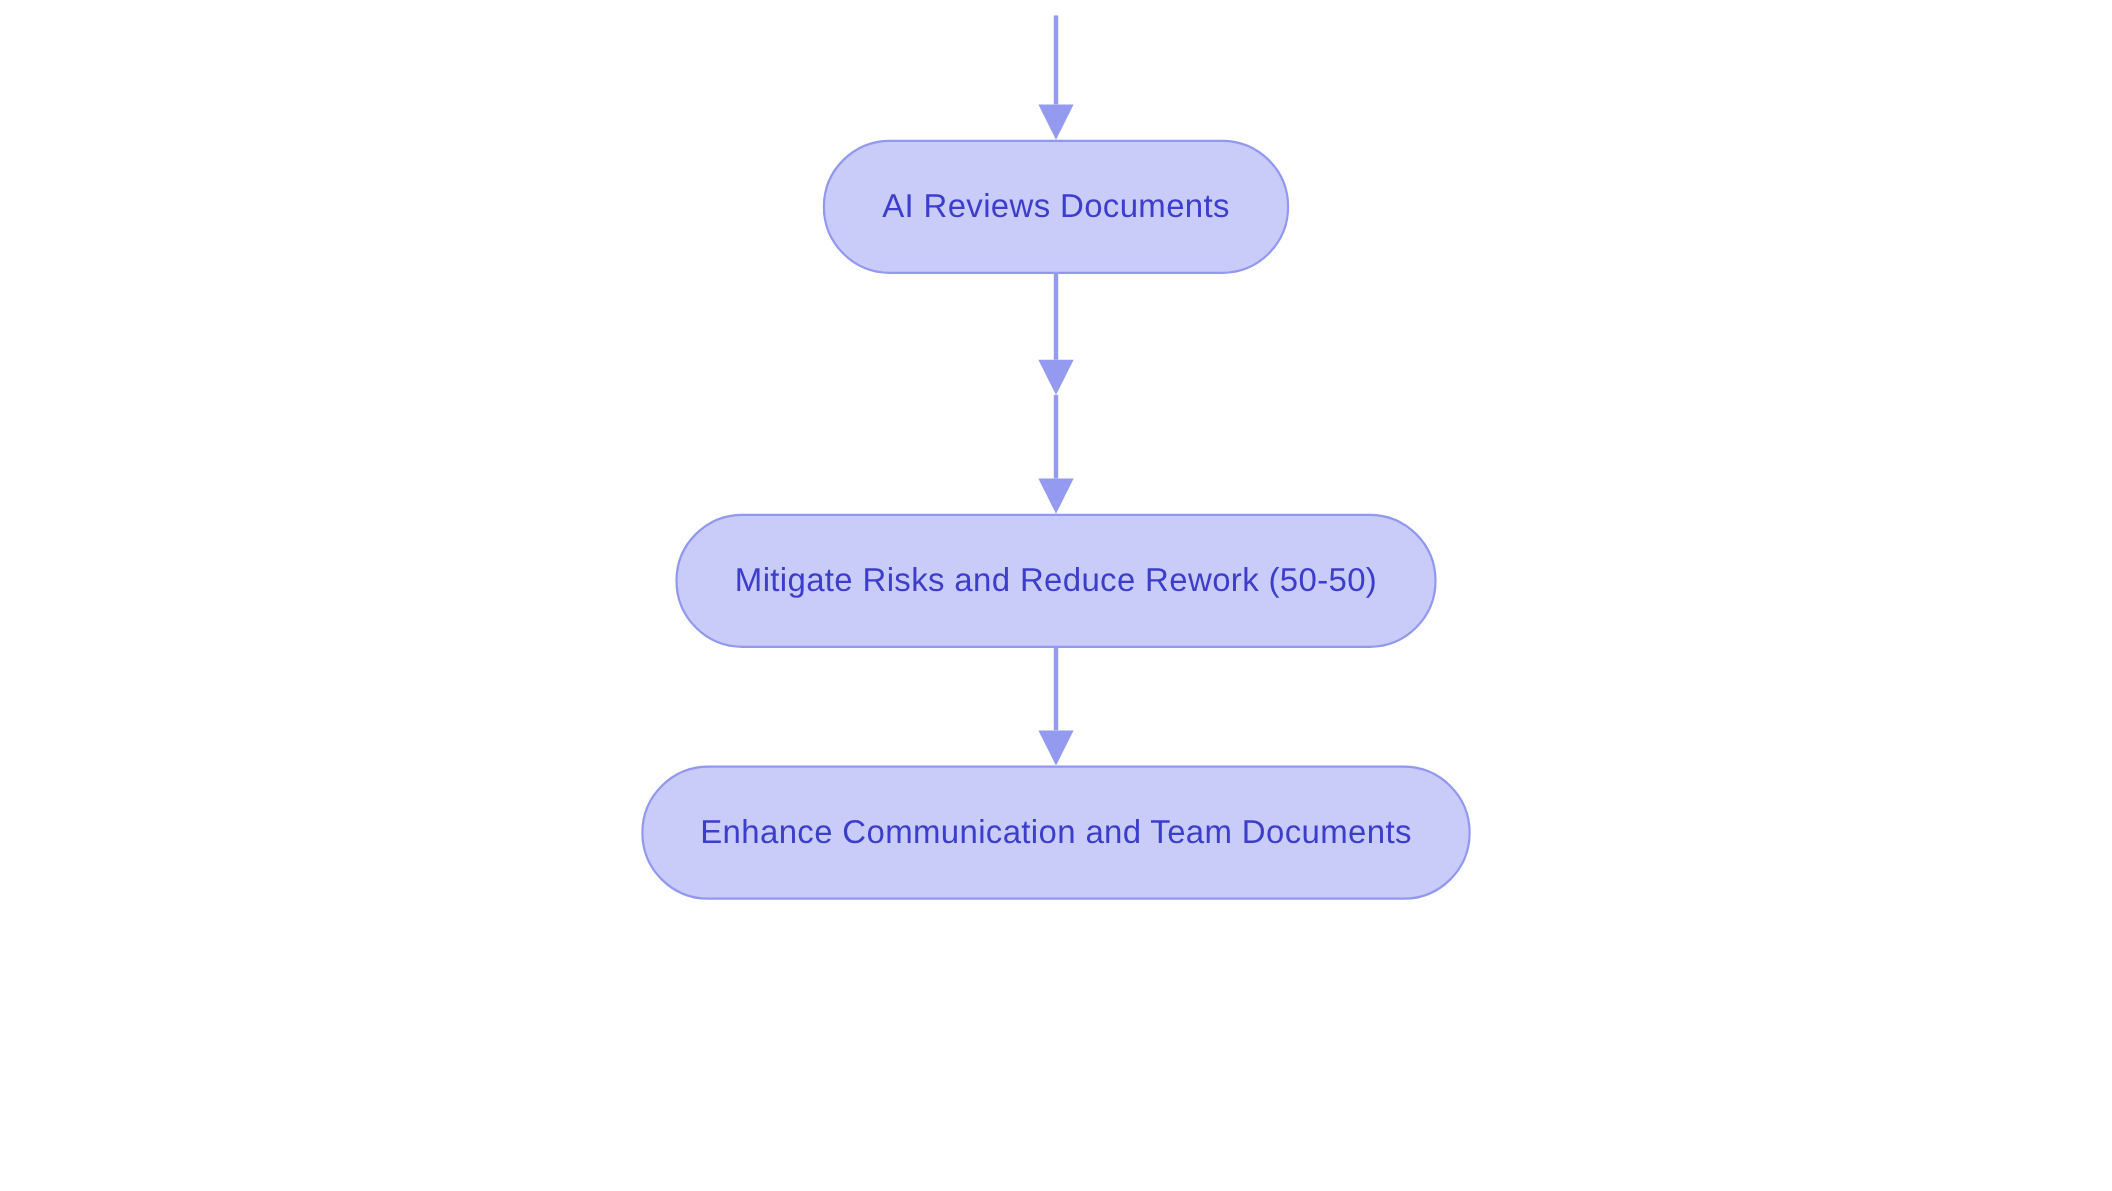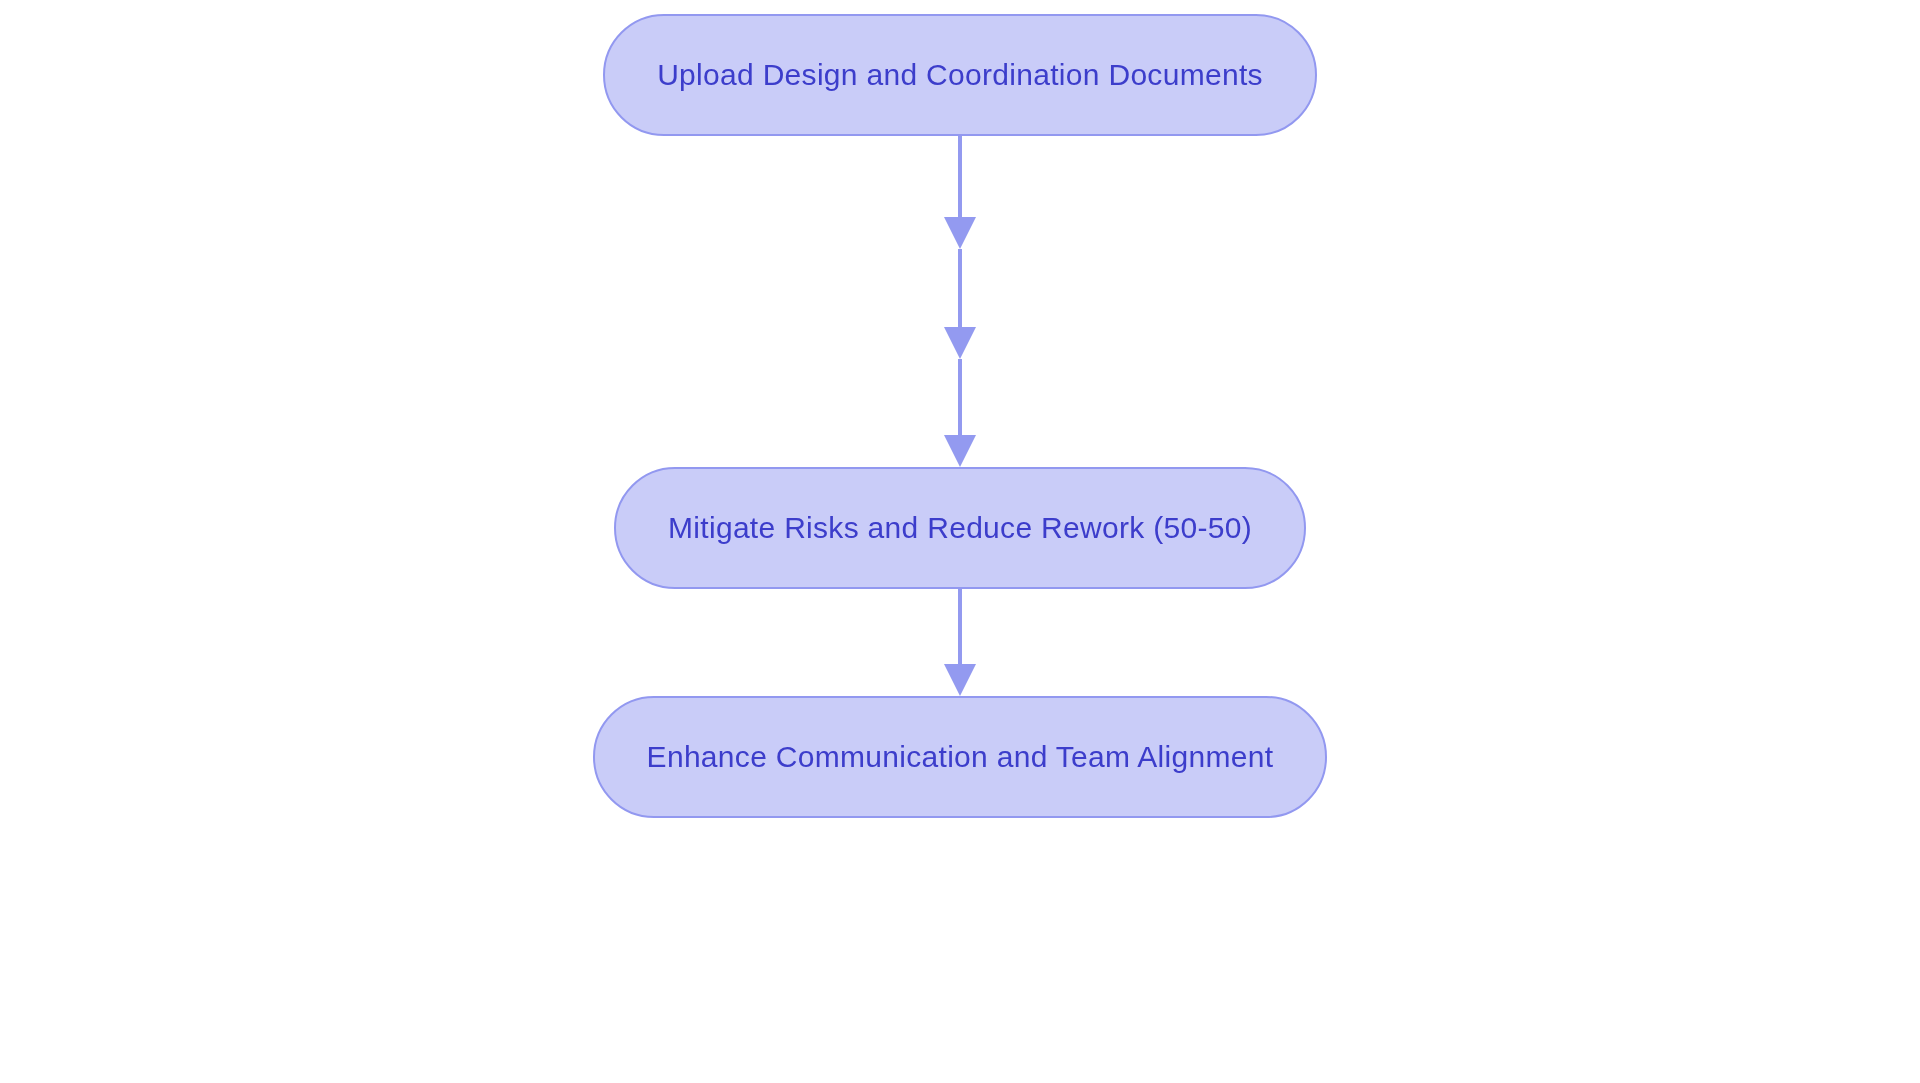--- a/index.html
+++ b/index.html
@@ -55,41 +55,41 @@
     border-right: 16px solid transparent;
     border-top: 32px solid #939af0;
     flex: 0 0 auto;
   }
 </style>
 </head>
 <body>
 
 <div class="flowchart">
 
-  <div class="flow-node">Upload Design and Coordination Documents</div>
 
   <div class="flow-arrow" style="height:113px;">
     <div class="shaft"></div>
     <div class="head"></div>
   </div>
 
+  <div class="flow-node">AI Reviews Documents</div>
 
   <div class="flow-arrow">
     <div class="shaft"></div>
     <div class="head"></div>
   </div>
 
 
   <div class="flow-arrow" style="height:108px;">
     <div class="shaft"></div>
     <div class="head"></div>
   </div>
 
   <div class="flow-node">Mitigate Risks and Reduce Rework (50-50)</div>
 
   <div class="flow-arrow" style="height:107px;">
     <div class="shaft"></div>
     <div class="head"></div>
   </div>
 
-  <div class="flow-node">Enhance Communication and Team Alignment</div>
+  <div class="flow-node">Enhance Communication and Team Documents</div>
 
 </div>
 
 </body></html>

